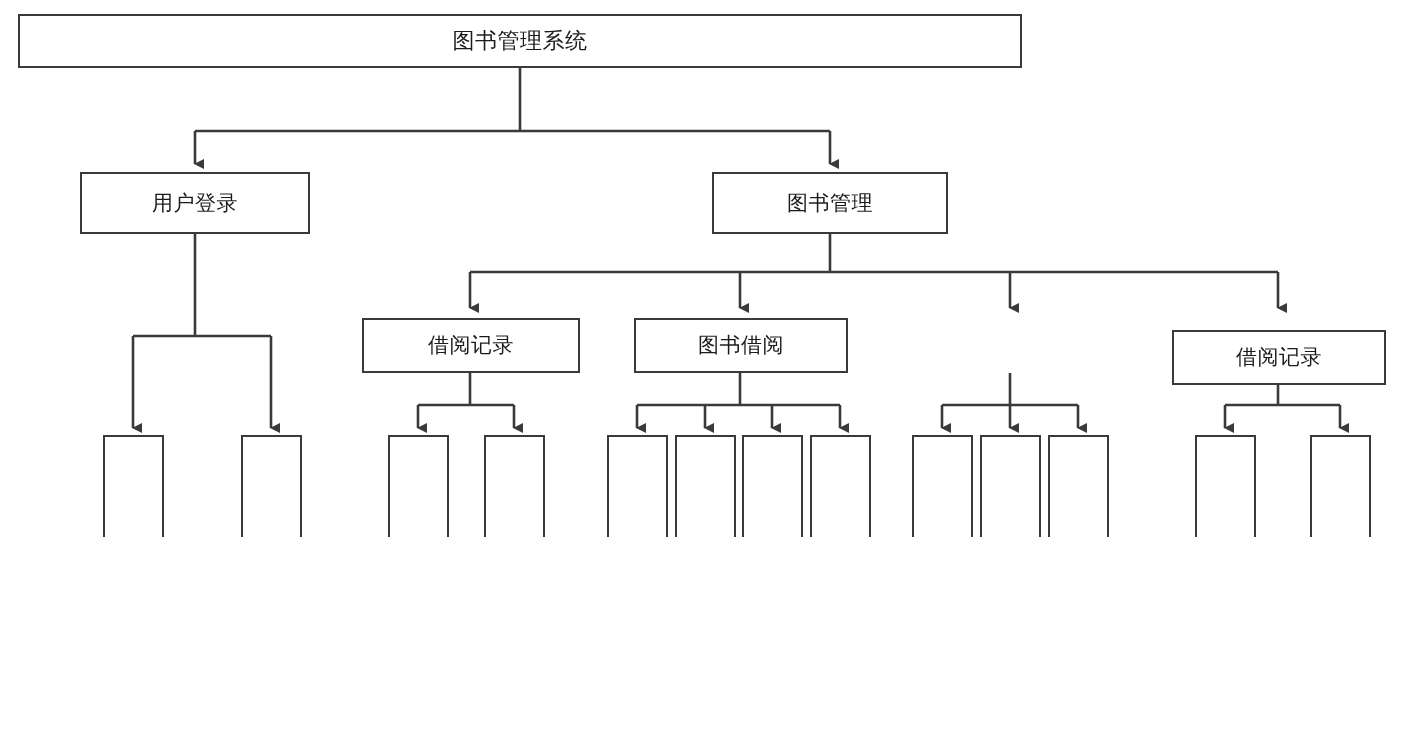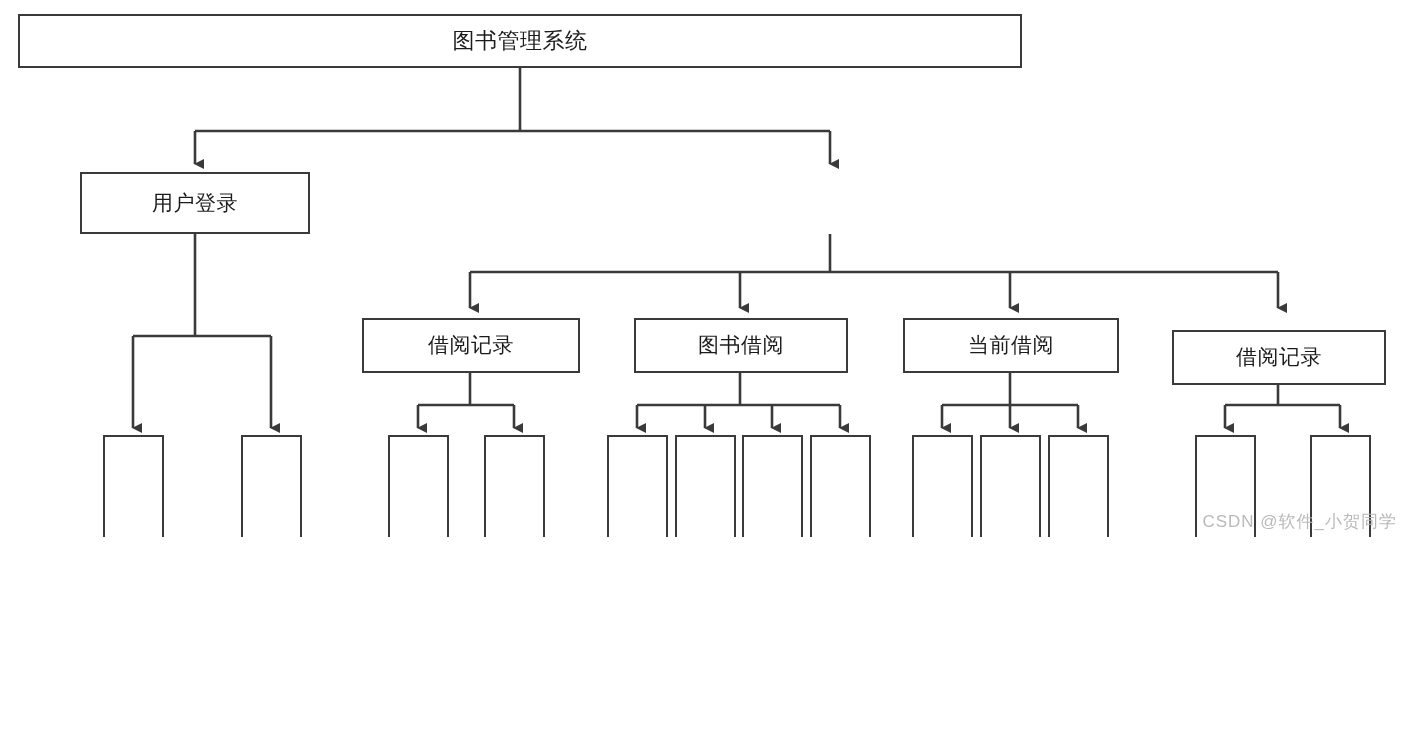--- a/index.html
+++ b/index.html
@@ -119,29 +119,29 @@
     </g>
   </svg>
 
   <div class="node root" style="left:18px; top:14px; width:1004px; height:54px;">
     <span class="label">图书管理系统</span>
   </div>
 
   <div class="node" style="left:80px; top:172px; width:230px; height:62px;">
     <span class="label">用户登录</span>
   </div>
+  <div class="node" style="left:712px; top:172px; width:236px; height:62px;">
+    <span class="label">图书管理</span>
+  </div>
 
   <div class="node" style="left:362px; top:318px; width:218px; height:55px;">
     <span class="label">借阅记录</span>
   </div>
   <div class="node" style="left:634px; top:318px; width:214px; height:55px;">
     <span class="label">图书借阅</span>
-  </div>
-  <div class="node" style="left:903px; top:318px; width:216px; height:55px;">
-    <span class="label">当前借阅</span>
   </div>
   <div class="node" style="left:1172px; top:330px; width:214px; height:55px;">
     <span class="label">借阅记录</span>
   </div>
 
   <div class="node leaf" style="left:103px; top:435px; width:61px; height:300px;">
     <span class="label">用户登录</span>
   </div>
   <div class="node leaf" style="left:241px; top:435px; width:61px; height:300px;">
     <span class="label">注销登录</span>
@@ -177,15 +177,14 @@
     <span class="label">确认归还（管理员）</span>
   </div>
 
   <div class="node leaf" style="left:1195px; top:435px; width:61px; height:300px;">
     <span class="label">新增借阅记录</span>
   </div>
   <div class="node leaf" style="left:1310px; top:435px; width:61px; height:300px;">
     <span class="label">查询借阅记录</span>
   </div>
 
-  <div class="watermark">CSDN @软件_小贺同学</div>
 
 </div>
 
 </body></html>

